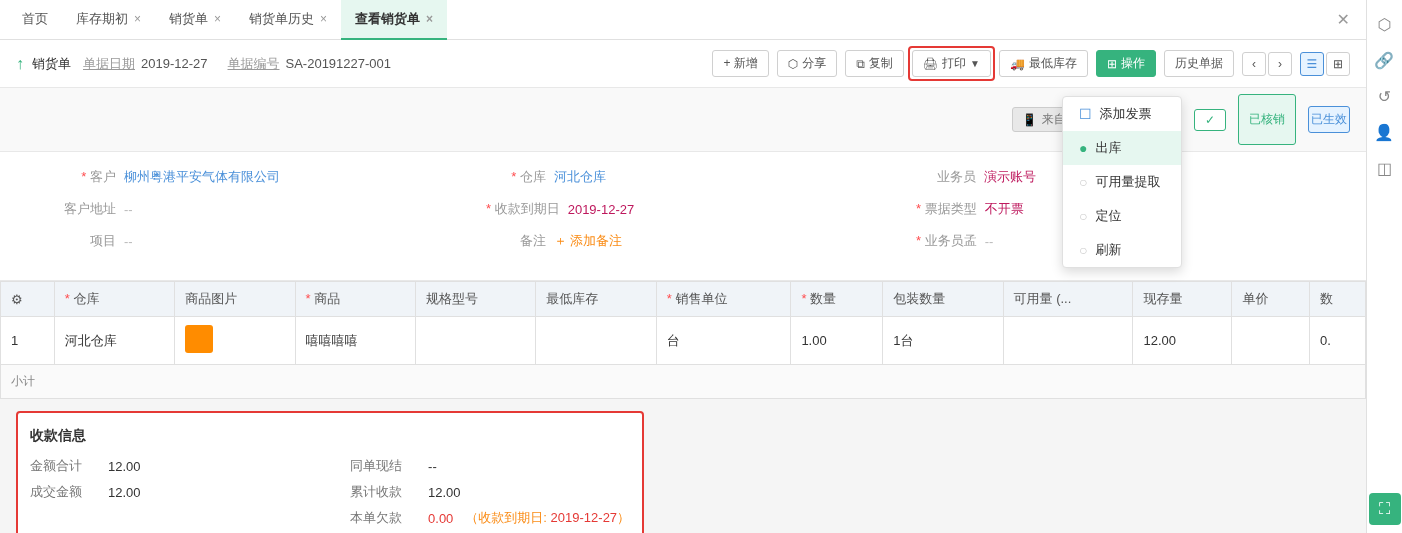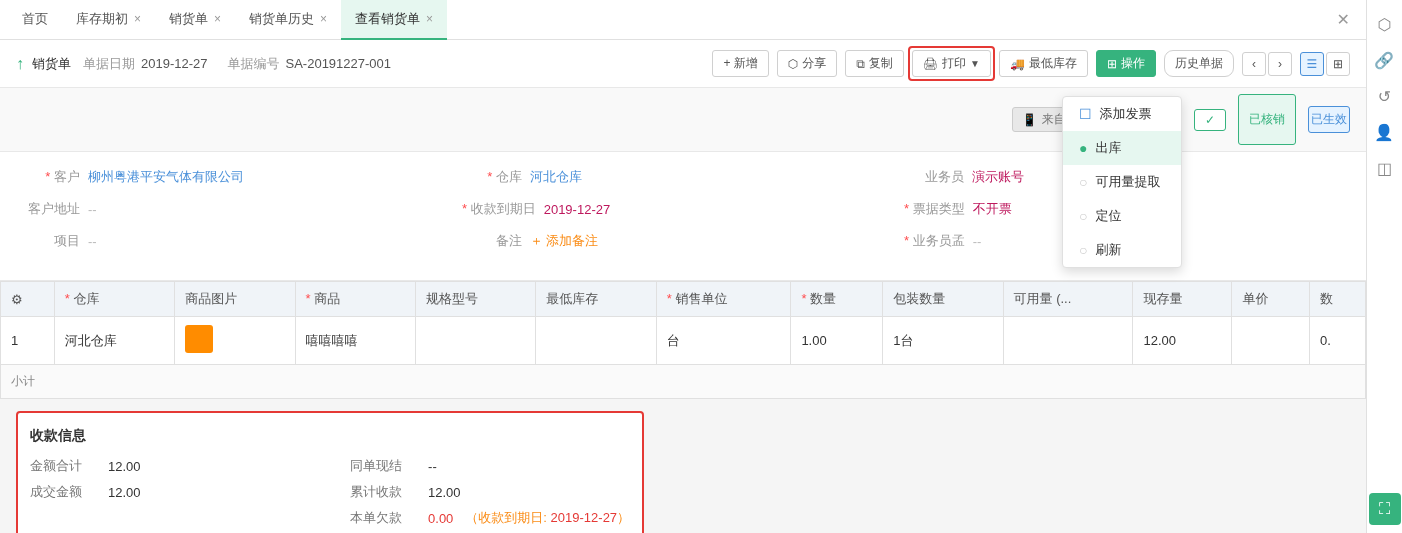--- a/index.html
+++ b/index.html
@@ -9,44 +9,44 @@
     .tab-bar {
       display: flex; align-items: center; background: #fff;
       border-bottom: 1px solid #e0e0e0; padding: 0 8px;
       height: 40px; position: relative;
     }
     .tab-item {
       display: inline-flex; align-items: center; padding: 0 14px;
       height: 40px; cursor: pointer; font-size: 13px; color: #555;
       border-bottom: 2px solid transparent; white-space: nowrap;
     }
-    .tab-item.active { color: #333; border-bottom: 2px solid #36b37e; font-weight: 400; }
+    .tab-item.active { color: #333; border-bottom: 2px solid #36b37e; font-weight: 700; }
     .tab-item .close-btn { margin-left: 6px; color: #999; font-size: 12px; }
     .tab-close-right { margin-left: auto; font-size: 16px; color: #999; cursor: pointer; padding: 0 8px; }
 
     
     .toolbar {
       display: flex; align-items: center; background: #fff;
       border-bottom: 1px solid #e8e8e8; padding: 0 16px;
       height: 48px; gap: 12px;
     }
     .doc-title { display: flex; align-items: center; gap: 8px; font-size: 13px; }
     .doc-meta { display: flex; align-items: center; gap: 20px; font-size: 13px; color: #555; flex: 1; }
     .doc-meta span { display: flex; align-items: center; gap: 6px; }
-    .doc-meta .label { color: #999; }
+    .doc-meta .label { color: #999; text-decoration: underline; }
     .toolbar-actions { display: flex; align-items: center; gap: 8px; margin-left: auto; }
     .btn-action {
       display: inline-flex; align-items: center; gap: 4px;
       padding: 4px 10px; border: 1px solid #d0d0d0; border-radius: 3px;
       background: #fff; cursor: pointer; font-size: 12px; color: #555;
       white-space: nowrap;
     }
     .btn-print { background: #fff; border: 1px solid #d0d0d0; color: #555; }
     .btn-operate { background: #36b37e; border-color: #36b37e; color: #fff; }
-    .btn-history { background: #fff; border-radius: 9px; }
+    .btn-history { background: #fff; }
     .btn-status-green { background: #e6f7f0; border: 1px solid #36b37e; color: #36b37e; border-radius: 3px; padding: 16px 10px; font-size: 12px; }
     .btn-status-blue { background: #e6f3ff; border: 1px solid #4a90d9; color: #4a90d9; border-radius: 3px; padding: 4px 2px; font-size: 12px; }
 
     
     .status-row {
       display: flex; align-items: center; background: #f9f9f9;
       border-bottom: 1px solid #e8e8e8; padding: 6px 16px;
       gap: 12px;
     }
     .status-btn {
@@ -55,21 +55,21 @@
       background: #fff; cursor: pointer; font-size: 12px; color: #555;
     }
     .status-btn.gray { background: #e8e8e8; border-color: #ccc; color: #777; }
     .status-btn.orange { background: #fff7e6; border-color: #ffa940; color: #ffa940; }
 
     
     .form-area {
       background: #fff; padding: 16px 20px;
       border-bottom: 1px solid #e8e8e8;
     }
-    .form-row { display: flex; align-items: center; gap: 0; margin-bottom: 14px; }
+    .form-row { display: flex; align-items: center; gap: 0; margin-bottom: 14px; margin-left: 36px; }
     .form-field { display: flex; align-items: center; gap: 8px; flex: 1; }
     .form-field .f-label { color: #999; font-size: 13px; white-space: nowrap; min-width: 60px; text-align: right; }
     .form-field .f-label.required::before { content: "* "; color: #ff4d4f; }
     .form-field .f-value { color: #be185d; font-size: 13px; }
     .form-field .f-value.link { color: #4a90d9; cursor: pointer; }
     .form-field .f-value.muted { color: #bbb; }
     .add-note { color: #fa8c16; cursor: pointer; font-size: 13px; display: flex; align-items: center; gap: 3px; }
 
     
     .table-container { background: #fff; overflow-x: auto; }

